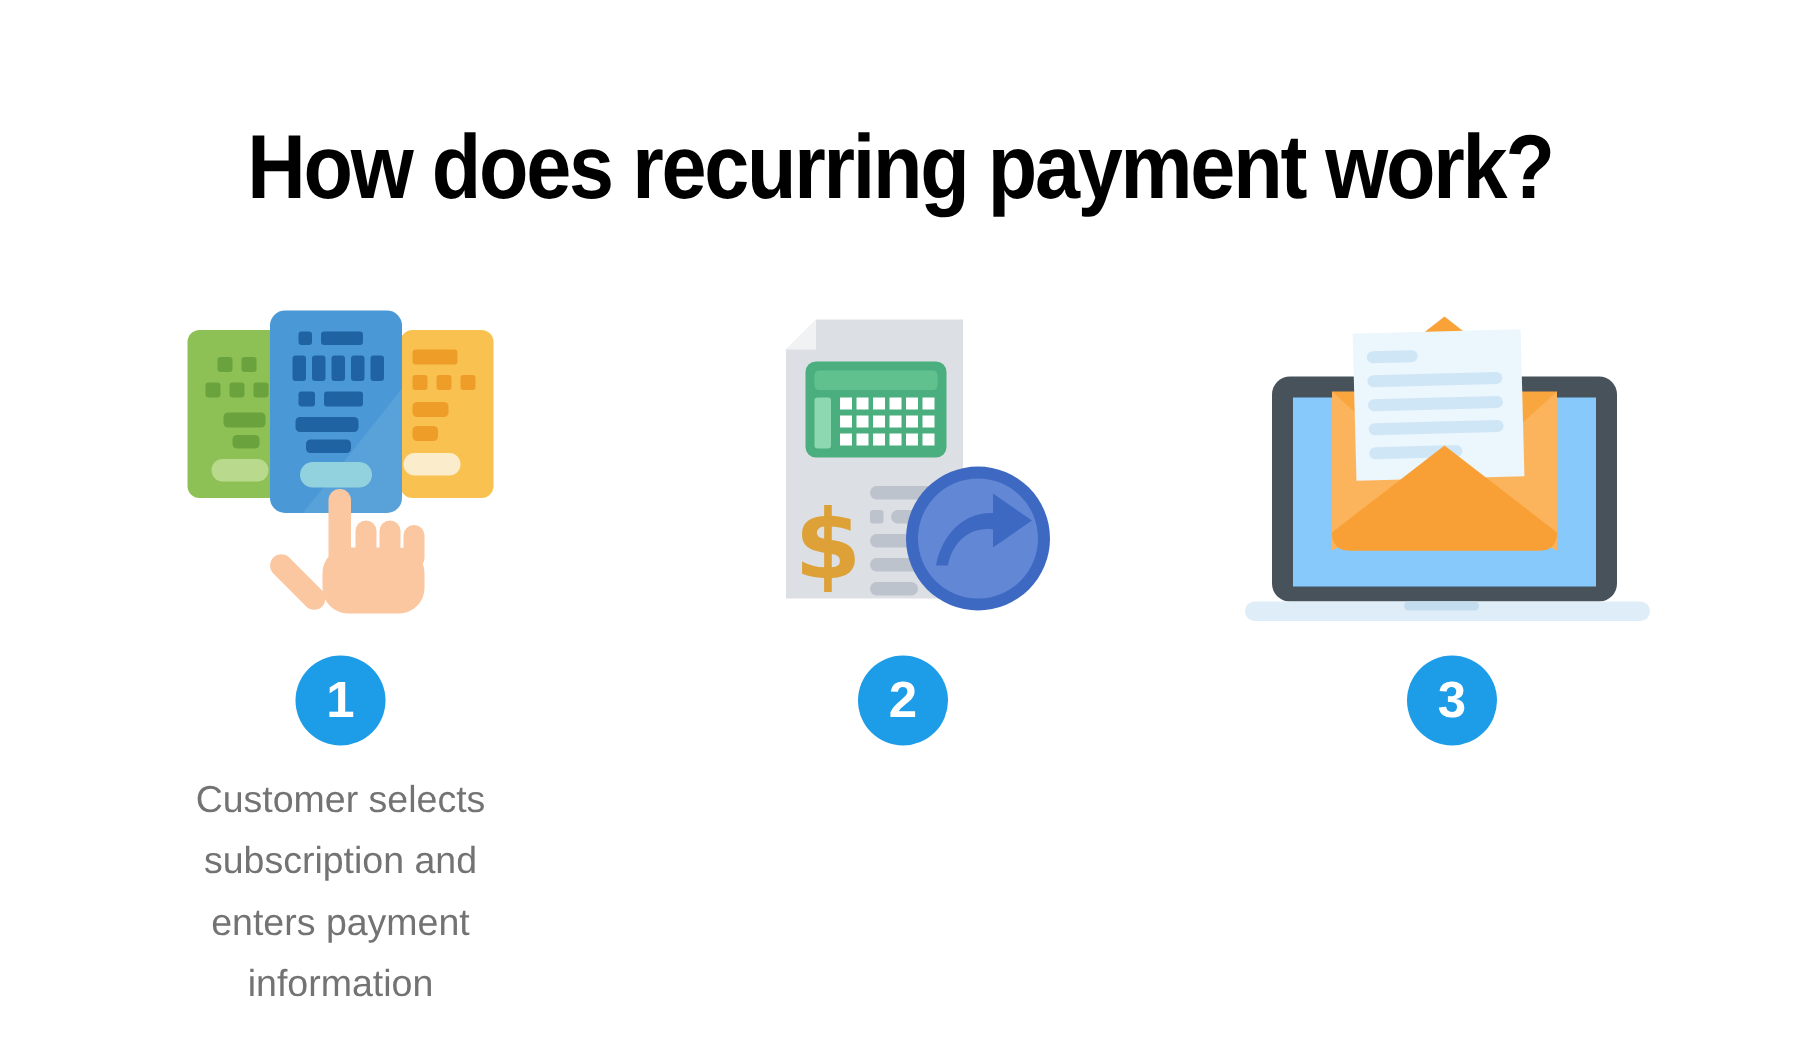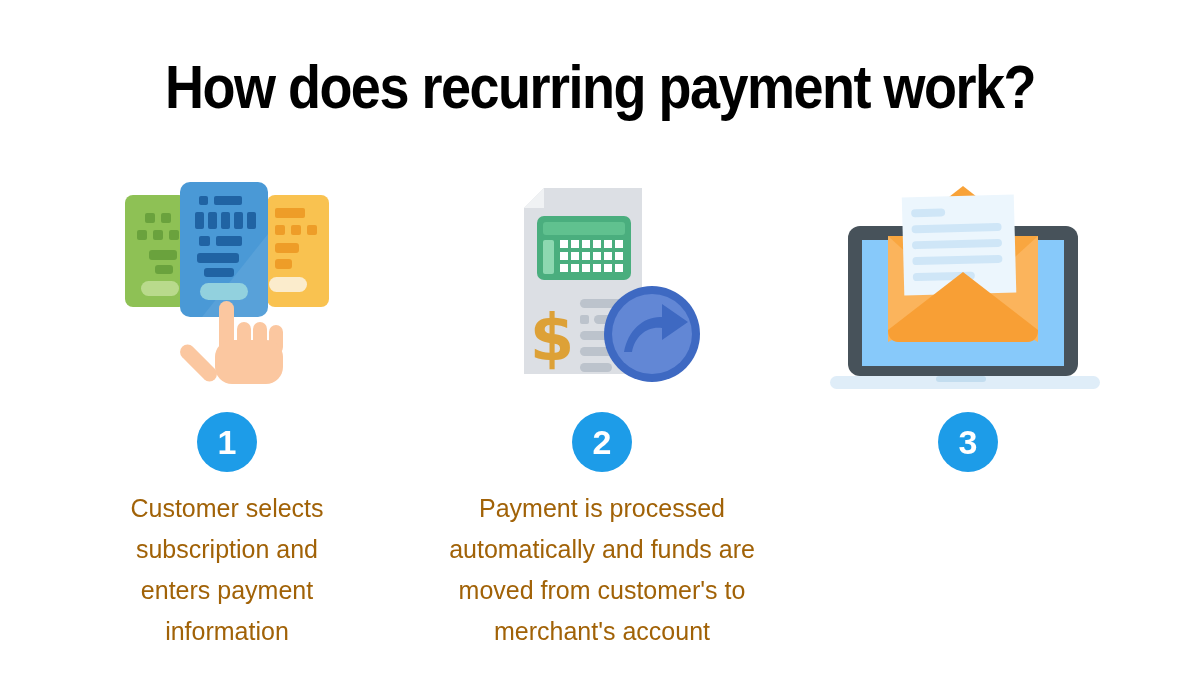--- a/index.html
+++ b/index.html
@@ -3,21 +3,21 @@
 <meta charset="utf-8">
 <style>
   * { margin: 0; padding: 0; box-sizing: border-box; }
   html, body { width: 1200px; height: 700px; }
   body {
     font-family: "Liberation Sans", sans-serif;
     background: #ffffff;
     position: relative;
     overflow: hidden;
   }
-  .canvas { position: absolute; inset: 0; background: #ffffff; }
+  .canvas { position: absolute; inset: 0; background: #ffffff; margin-top: 25px; }
 
   .title {
     position: absolute;
     top: 52px; left: 0; width: 1200px;
     text-align: center;
     font-size: 54px;
     font-weight: 800;
     letter-spacing: -1.5px;
     color: #000000;
     transform: scale(1, 1.12);
@@ -53,21 +53,21 @@
     font-weight: bold;
     display: flex;
     align-items: center;
     justify-content: center;
   }
 
   .caption {
     margin-top: 16px;
     font-size: 25px;
     line-height: 41px;
-    color: #a16207;
+    color: #737373;
     text-align: center;
     white-space: pre-line;
   }
 </style>
 </head>
 <body>
 
 <div class="canvas">
 
   <h1 class="title">How does recurring payment work?</h1>
@@ -180,24 +180,20 @@
         </g>
 
         <g>
           <circle cx="160" cy="160" r="48" fill="#3e69c2"></circle>
           <circle cx="160" cy="160" r="40" fill="#6287d5"></circle>
           <path d="M132 178 C136 156 152 142 170 143 L170 130 L196 148 L170 166 L170 154 C155 152 143 162 140 178 Z" fill="#3e69c2"></path>
         </g>
       </svg>
     </div>
     <div class="badge">2</div>
-    <p class="caption">Payment is processed
-automatically and funds are
-moved from customer's to
-merchant's account</p>
   </section>
 
   <section class="step step-3">
     <div class="icon-wrap">
       <svg width="300" height="210" viewBox="0 0 300 210">
 
         <g>
           <rect x="30" y="42" width="230" height="150" rx="12" fill="#47525a"></rect>
           <rect x="44" y="56" width="202" height="126" fill="#87c9fa"></rect>
         </g>

